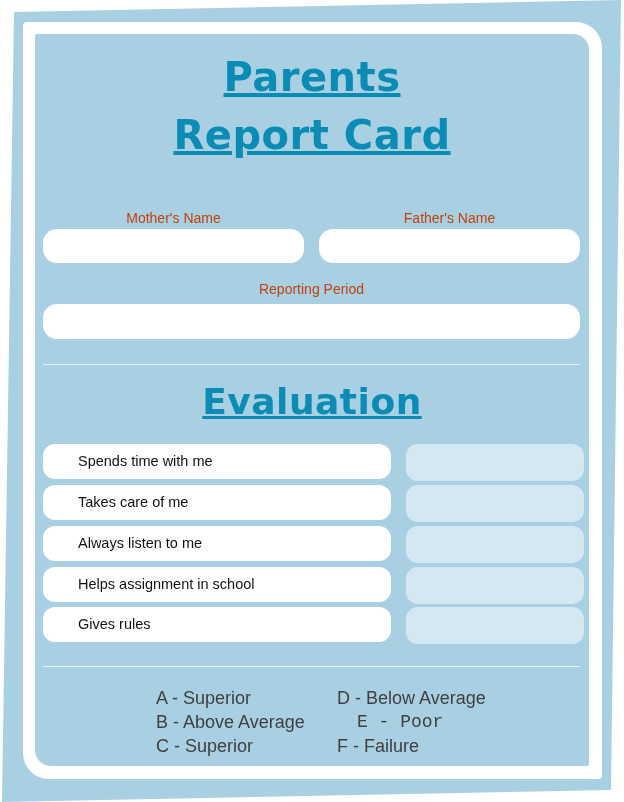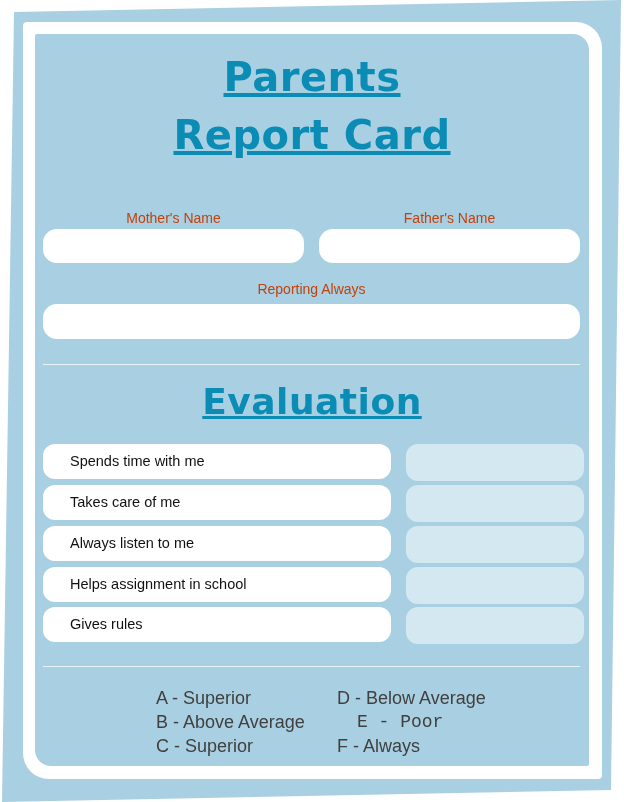--- a/index.html
+++ b/index.html
@@ -38,21 +38,21 @@
       position: absolute; background: #ffffff; border-radius: 14px;
       height: 34px; border: none; padding: 0 14px; box-sizing: border-box;
       font-family: "Liberation Sans", sans-serif; font-size: 14px;
     }
     .divider { position: absolute; left: 43px; width: 537px; height: 1px; background: #e8f3f8; }
 
     .row-label {
       position: absolute; left: 43px; width: 348px; height: 35px;
       background: #ffffff; border-radius: 12px;
       font-size: 14.5px; color: #111; line-height: 35px;
-      padding-left: 27px; box-sizing: border-box;
+      padding-left: 35px; box-sizing: border-box;
     }
     .row-rating {
       position: absolute; left: 406px; width: 174px; height: 35px;
       background: #d4e8f2; border-radius: 12px; border: none;
     }
     .legend-item {
       position: absolute; font-size: 18px; color: #404040; line-height: 18px;
     }
   </style>
 </head>
@@ -68,21 +68,21 @@
 
 <div class="title l1">Parents</div>
 <div class="title l2">Report Card</div>
 
 <div class="label" style="left:43px; top:209px; width:261px;">Mother's Name</div>
 <input class="field" style="left: 43px; top: 229px; width: 261px;" value="">
 
 <div class="label" style="left:319px; top:209px; width:261px;">Father's Name</div>
 <input class="field" style="left: 319px; top: 229px; width: 261px;" value="">
 
-<div class="label" style="left:43px; top:280px; width:537px;">Reporting Always</div>
+<div class="label" style="left:43px; top:280px; width:537px;">Reporting Period</div>
 <input class="field" style="left: 43px; top: 304px; width: 537px; height: 35px;" value="">
 
 <div class="divider" style="top:364px;"></div>
 
 <div class="title eval-title">Evaluation</div>
 
 <div class="row-label" style="top:444px;">Spends time with me</div>
 <input class="row-rating" style="top: 444px;" value="">
 
 <div class="row-label" style="top:485px;">Takes care of me</div>
@@ -97,13 +97,13 @@
 <div class="row-label" style="top:607px;">Gives rules</div>
 <input class="row-rating" style="top: 607px;" value="">
 
 <div class="divider" style="top:666px;"></div>
 
 <div class="legend-item" style="left:156px; top:689px;">A - Superior</div>
 <div class="legend-item" style="left:156px; top:713px;">B - Above Average</div>
 <div class="legend-item" style="left:156px; top:737px;">C - Superior</div>
 <div class="legend-item" style="left:337px; top:689px;">D - Below Average</div>
 <div class="legend-item" style="left:357px; top:713px;font-family:Liberation Mono, monospace;">E - Poor</div>
-<div class="legend-item" style="left:337px; top:737px;">F - Always</div>
+<div class="legend-item" style="left:337px; top:737px;">F - Failure</div>
 
 </body></html>

